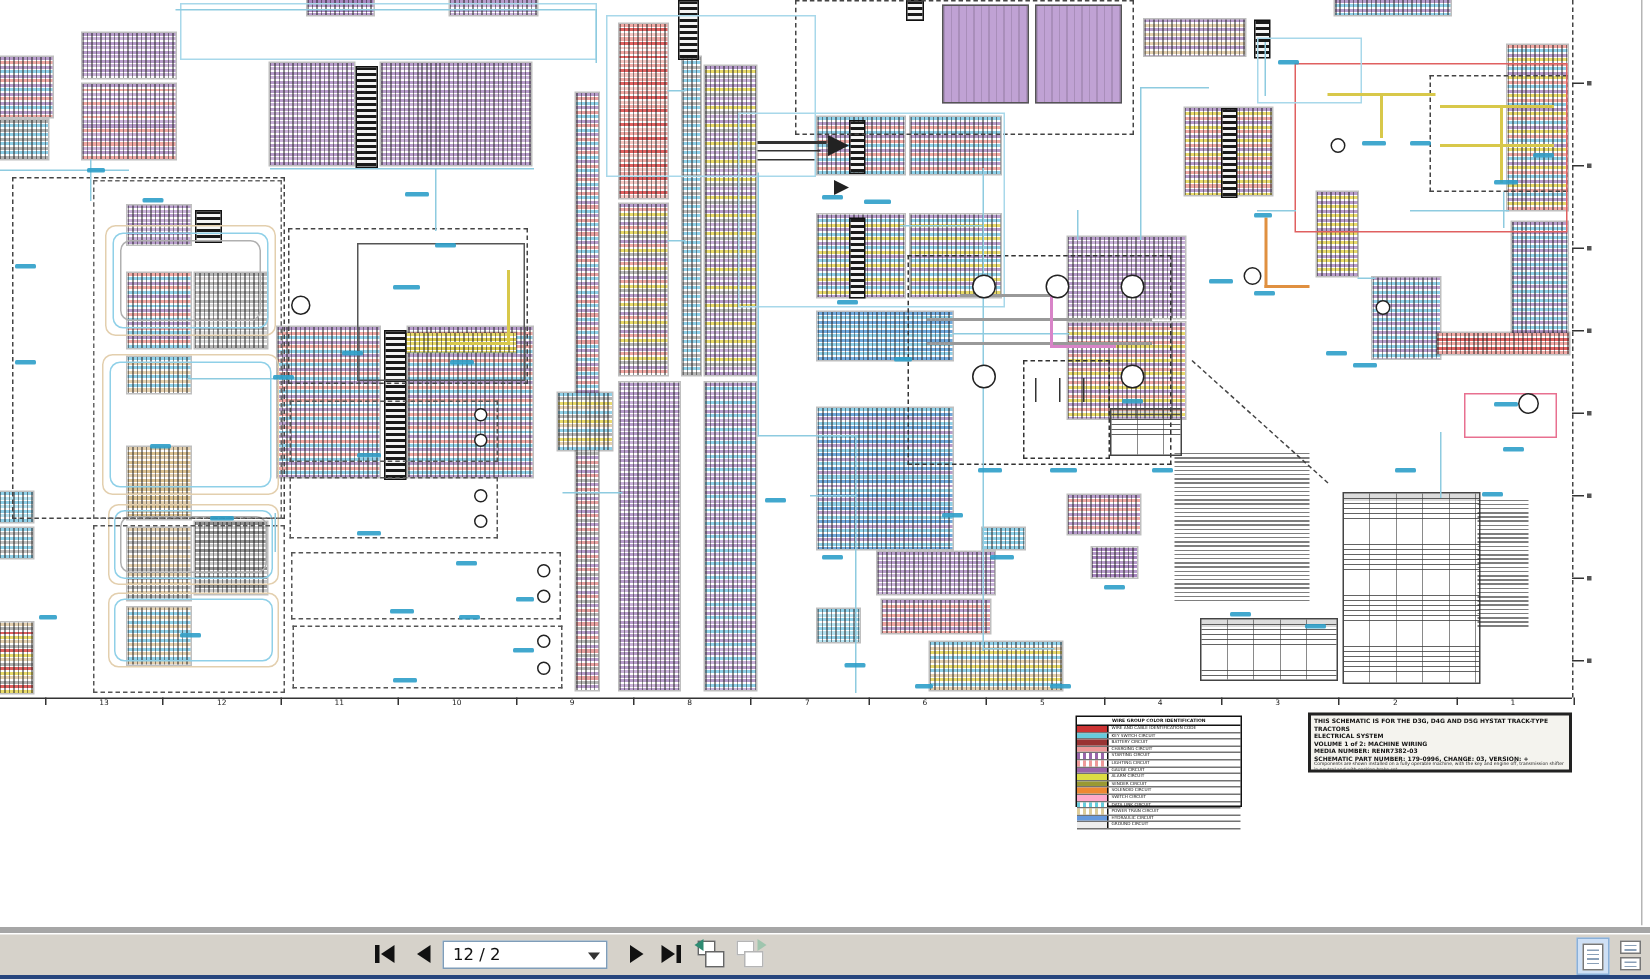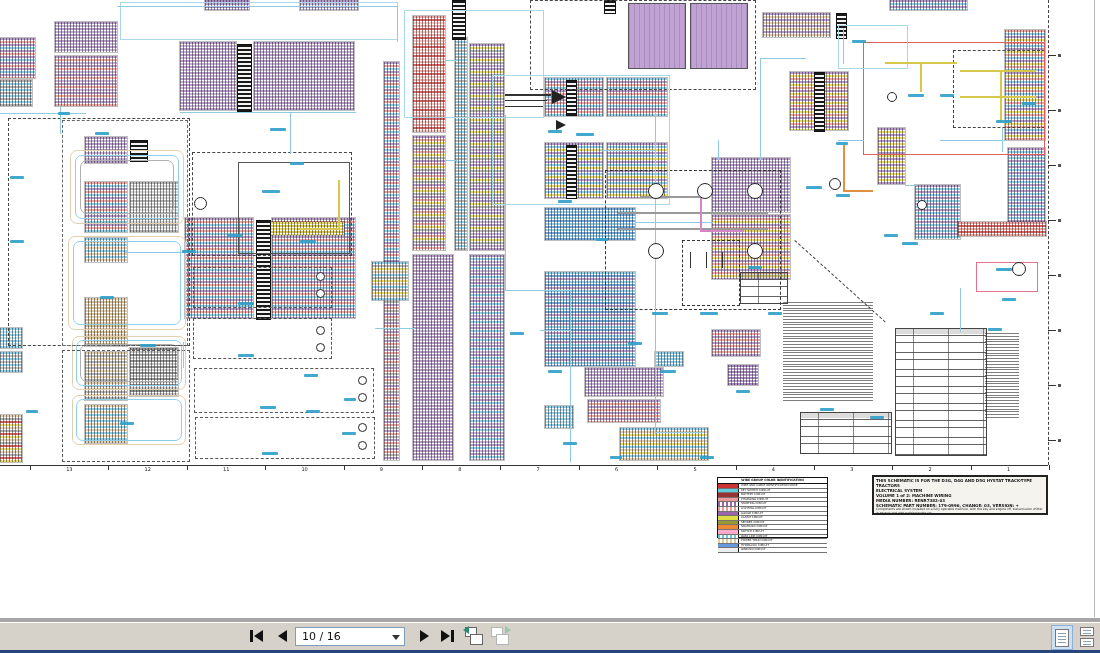--- a/index.html
+++ b/index.html
@@ -398,21 +398,21 @@
     </div>
     <div class="navbtn" style="left:416px;width:16px;">
       <span class="tri-r"></span>
     </div>
     <div class="navbtn" style="left:438px;width:20px;">
       <span class="tri-r"></span>
       <span class="vbar"></span>
     </div>
   </div>
   <div id="combo">
-    <span>10 / 16</span>
+    <span>12 / 2</span>
     <span class="arrow"></span>
   </div>
   <div class="viewicon" style="left:462px;">
     <span class="sq" style="left:3px;top:1px;width:12px;height:10px;"></span>
     <span class="sq" style="left:8px;top:8px;width:13px;height:11px;"></span>
     <span class="tealarrow" style="left:1px;top:0px;"></span>
   </div>
   <div class="viewicon" style="left:488px;">
     <span class="sq dis" style="left:3px;top:1px;width:12px;height:10px;"></span>
     <span class="sq dis" style="left:8px;top:8px;width:13px;height:11px;"></span>

